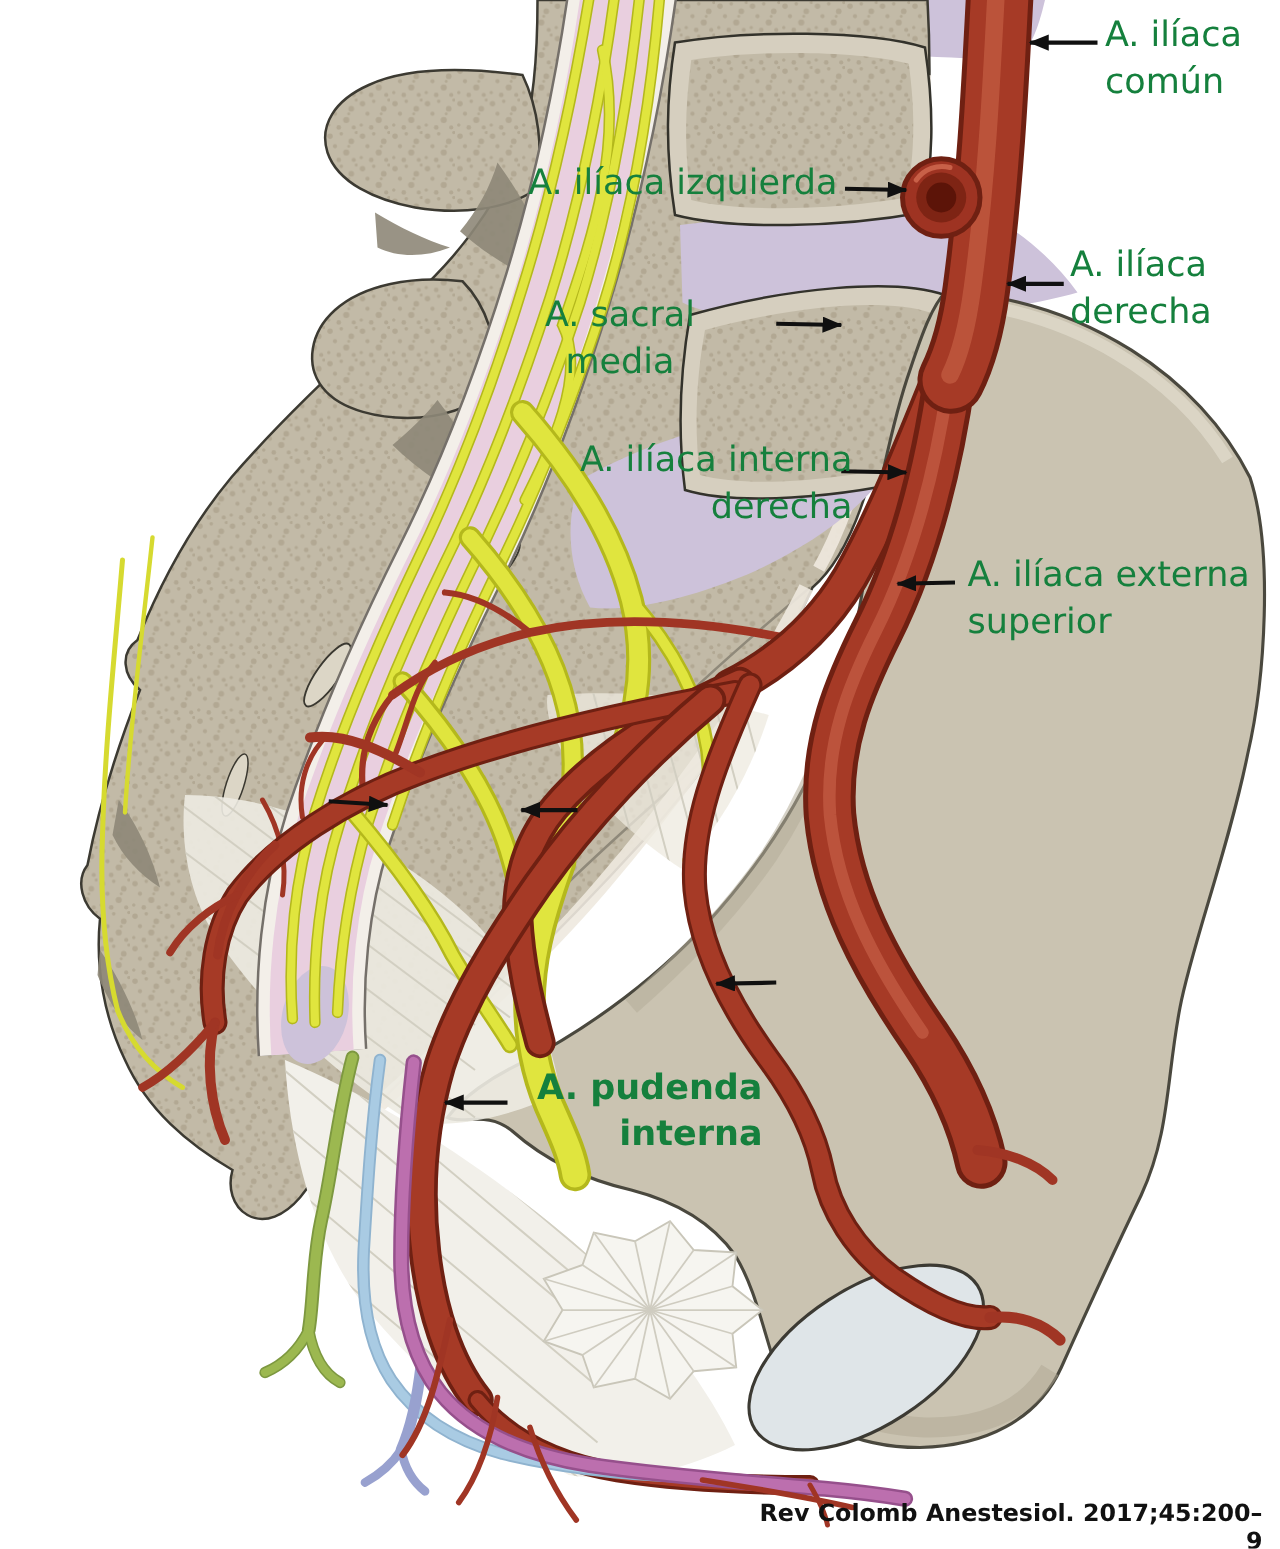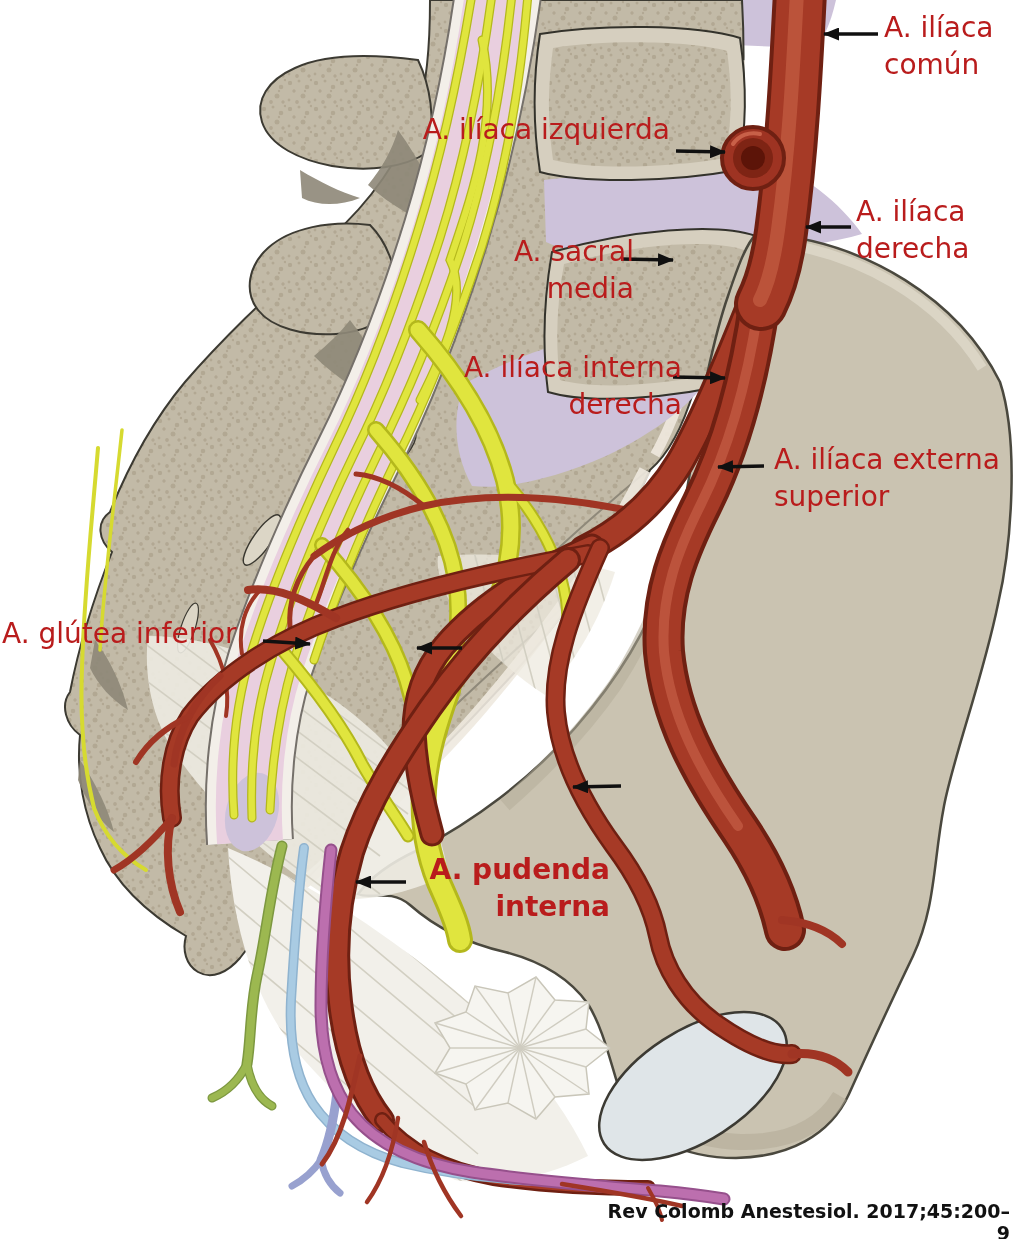--- a/index.html
+++ b/index.html
@@ -1,19 +1,19 @@
 <!DOCTYPE html>
 <html style="--artery: #a63a26; --artery_dark: #6f2012; --artery_thin: #a03524; --nerve_yellow: #e0e53e; --nerve_yellow_dark: #b4b81c; --bone: #cac3b1; --disc: #cdc2da; --dura_pink: #e9cfdf; --vein_blue: #a9cbe3; --vessel_magenta: #bc6fae; --vessel_periwinkle: #98a1cf; --nerve_green: #9cb850; --ligament: #f1efe9;"><head>
 <meta charset="utf-8">
 <style>
   html,body{margin:0;padding:0;background:#ffffff;}
   #stage{position:relative;width:1024px;height:1239px;background:#fff;overflow:hidden;
          font-family:"DejaVu Sans",sans-serif;}
   #art{position:absolute;left:0;top:0;}
-  .lbl{position:absolute;color:#b91c1c;font-size:28px;line-height:1.32;white-space:pre-line;}
+  .lbl{position:absolute;color:#15803d;font-size:28px;line-height:1.32;white-space:pre-line;}
   .r{text-align:right;}
   .b{font-weight:bold;}
   .cite{position:absolute;font-size:19px;font-weight:bold;color:#111;text-align:right;
         font-family:"DejaVu Sans",sans-serif;}
   
   .artery-main{stroke:var(--artery);fill:none;stroke-linecap:round;}
   .artery-dark{stroke:var(--artery_dark);fill:none;stroke-linecap:round;}
   .artery-thin{stroke:var(--artery_thin);fill:none;stroke-linecap:round;}
   .nerve-main{stroke:var(--nerve_yellow);fill:none;stroke-linecap:round;}
   .nerve-dark{stroke:var(--nerve_yellow_dark);fill:none;stroke-linecap:round;}
@@ -347,26 +347,25 @@
     <path class="arrow" marker-end="url(#ah)" d="M 764,466 L 718,467"></path>
     <path class="arrow" marker-end="url(#ah)" d="M 263,641 L 310,644"></path>
     <path class="arrow" marker-end="url(#ah)" d="M 462,648 L 417,648"></path>
     <path class="arrow" marker-end="url(#ah)" d="M 621,786 L 573,787"></path>
     <path class="arrow" marker-end="url(#ah)" d="M 406,882 L 356,882"></path>
   </g>
 </svg>
 
 <div class="lbl" style="left:884px;top:10px;width:134px;">A. ilíaca
 común</div>
-<div class="lbl r" style="left:378px;top:112px;width:292px;">A. ilíaca izquierda</div>
+<div class="lbl r" style="left:378px;top:128px;width:292px;">A. ilíaca izquierda</div>
 <div class="lbl" style="left:856px;top:194px;width:140px;">A. ilíaca
 derecha</div>
-<div class="lbl r" style="left:418px;top:234px;width:216px;">A. sacral media</div>
+<div class="lbl r" style="left:388px;top:234px;width:216px;text-align:center;">A. sacral media</div>
 <div class="lbl r" style="left:432px;top:350px;width:250px;">A. ilíaca interna
 derecha</div>
 <div class="lbl" style="left:774px;top:442px;width:248px;">A. ilíaca externa
 superior</div>
-<div class="lbl" style="left:2px;top:616px;width:258px;">A. glútea inferior</div>
 <div class="lbl r b" style="left:396px;top:852px;width:214px;">A. pudenda
 interna</div>
 <div class="cite" style="left:600px;top:1200px;width:410px;">Rev Colomb Anestesiol. 2017;45:200–9</div>
 
 </div>
 
 </body></html>

